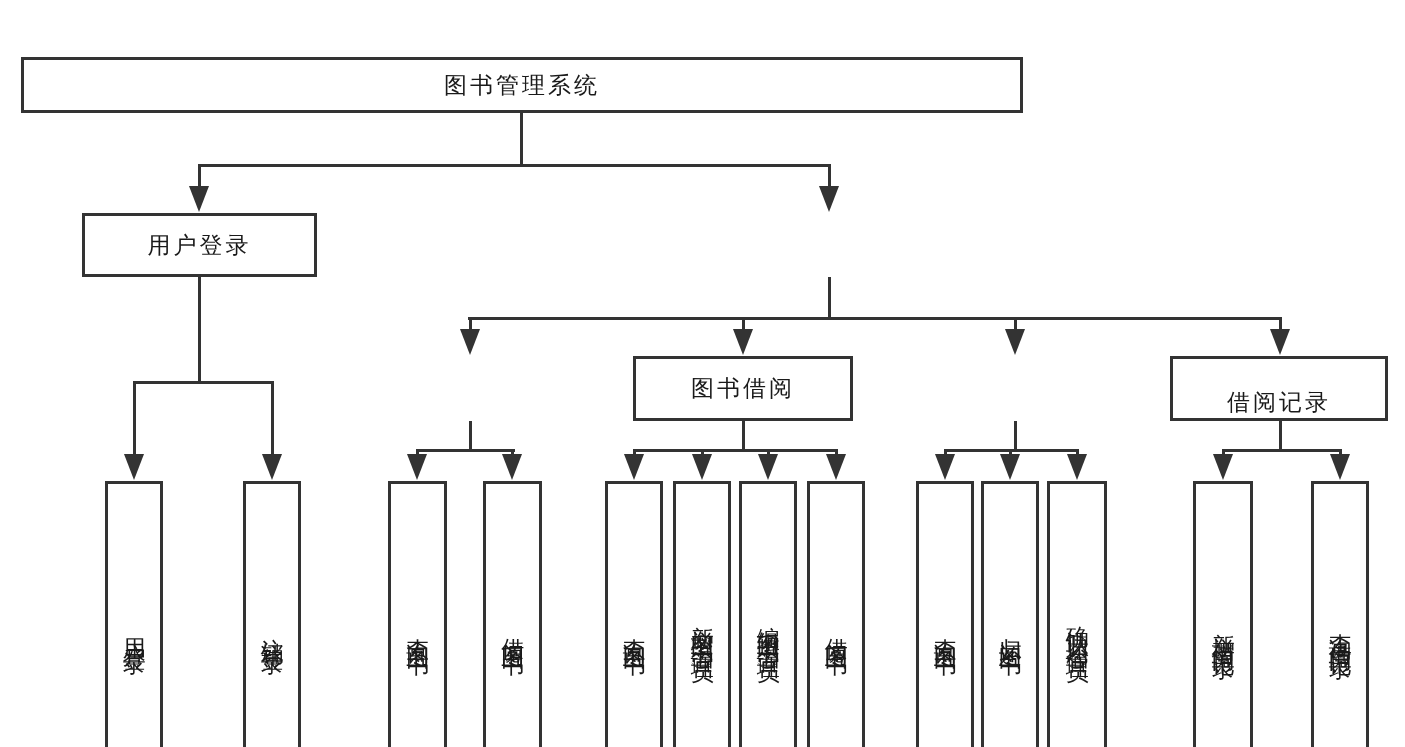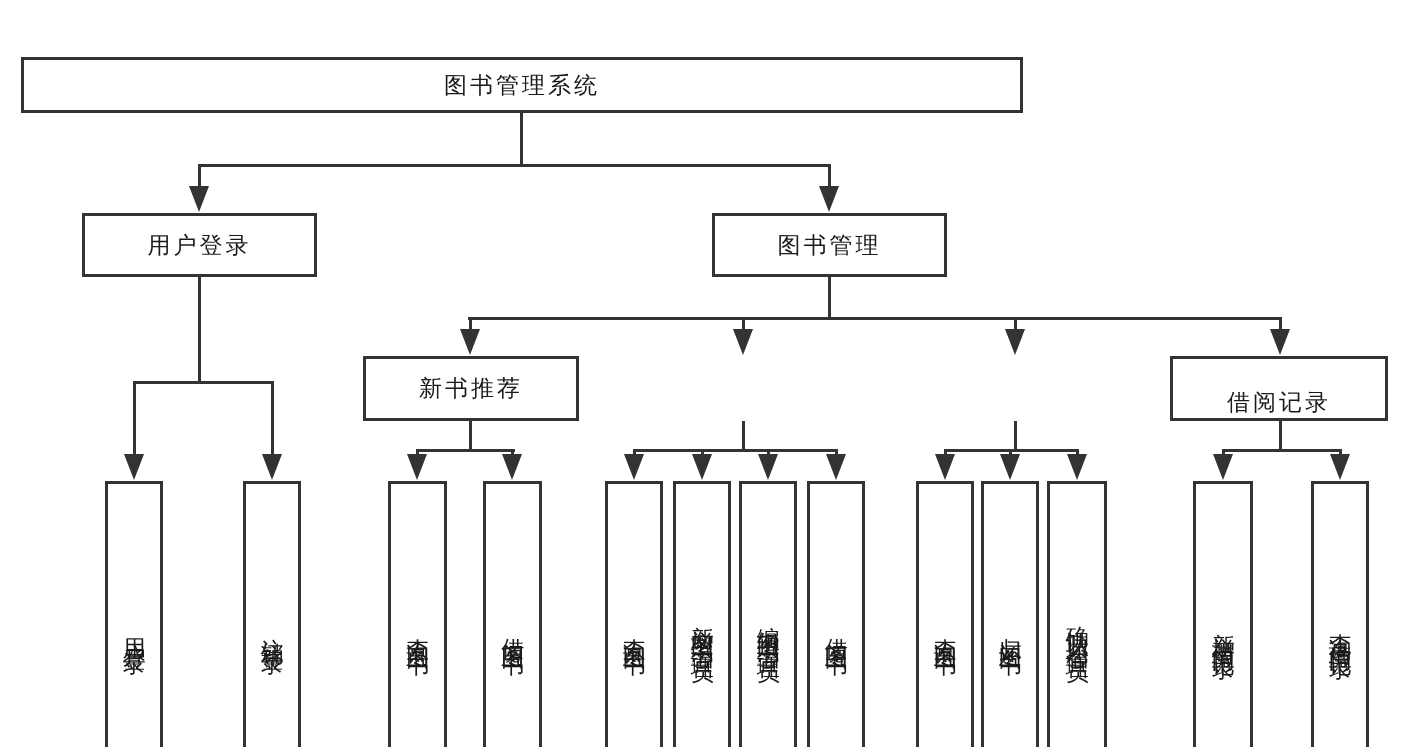--- a/index.html
+++ b/index.html
@@ -144,26 +144,23 @@
 
 <div id="stage">
 
   <div class="box h" id="n-root">
     <span>图书管理系统</span>
   </div>
 
   <div class="box h" id="n-login">
     <span>用户登录</span>
   </div>
-  <div class="box h" id="n-mgmt">
-    <span>图书管理</span>
-  </div>
-
-  <div class="box h" id="n-rec">
-    <span>新书推荐</span>
+
+  <div class="box h" id="n-bor">
+    <span>图书借阅</span>
   </div>
   <div class="box h" id="n-recd">
     <span>借阅记录</span>
   </div>
 
   <div class="box leaf" id="l1">
     <span>用户登录</span>
   </div>
   <div class="box leaf" id="l2">
     <span>注销登录</span>

